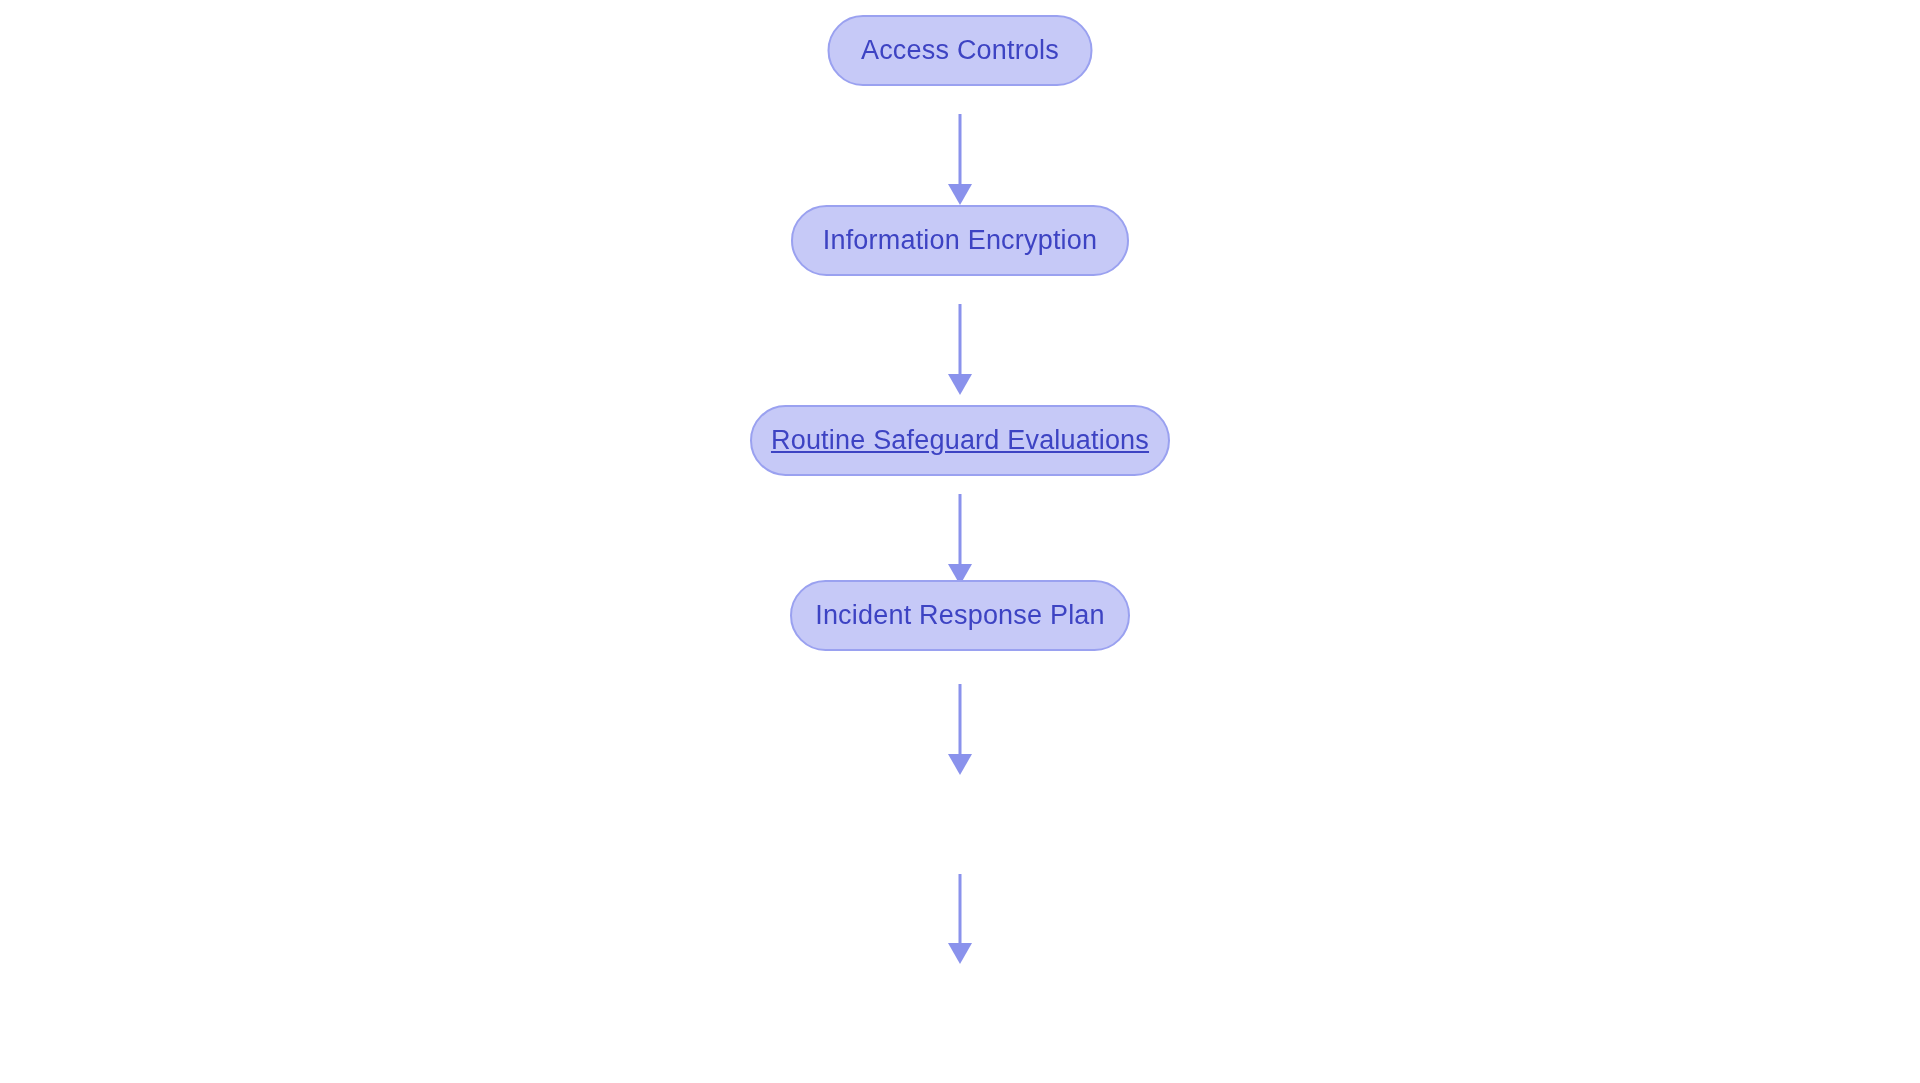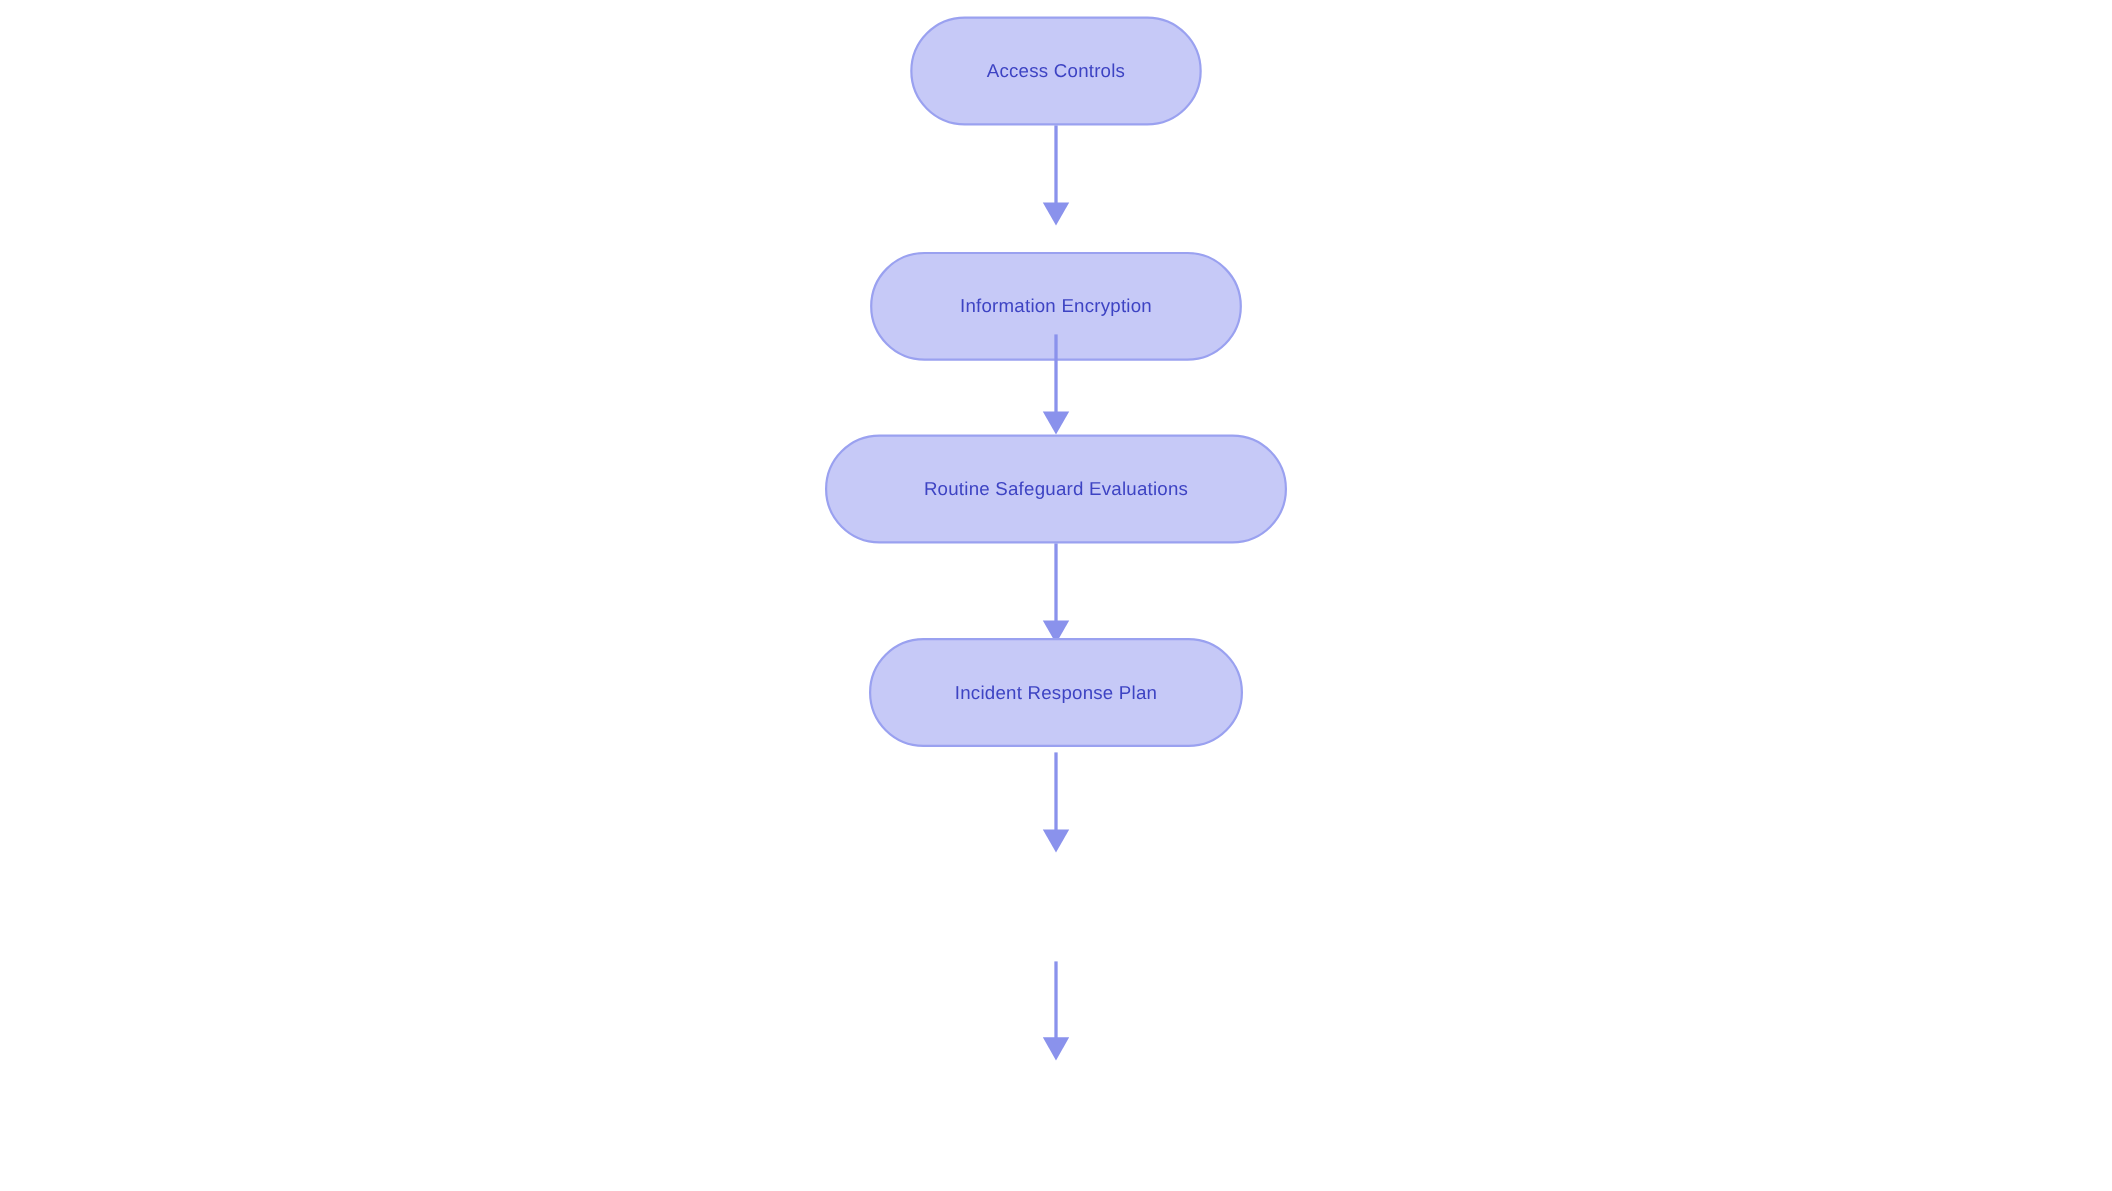--- a/index.html
+++ b/index.html
@@ -12,37 +12,37 @@
     position: relative;
     width: 1920px;
     height: 1083px;
     background: var(--bg, #ffffff);
     overflow: hidden;
   }
   .node {
     position: absolute;
     left: 960px;
     transform: translateX(-50%);
-    height: 99px;
+    height: 71px;
     box-sizing: border-box;
     border-radius: 49.5px;
     background: var(--node-fill, #c6c9f7);
     border: 2px solid var(--node-border, #9aa1f0);
     color: var(--node-text, #3d43c3);
-    font-size: 17px;
+    font-size: 27px;
     letter-spacing: 0.2px;
     display: flex;
     align-items: center;
     justify-content: center;
     white-space: nowrap;
     text-align: center;
   }
   .n1 { top: 15px;  width: 265px; }
-  .n2 { top: 205px; width: 338px; margin-top: 24px; }
-  .n3 { top: 395px; width: 420px; }
+  .n2 { top: 205px; width: 338px; }
+  .n3 { top: 405px; width: 420px; text-decoration: underline; }
   .n4 { top: 580px; width: 340px; }
   .n5 { top: 775px; width: 345px; }
   .n6 { top: 964px; width: 412px; }
 
   .arrow {
     position: absolute;
     left: 948px;
     width: 24px;
   }
   .a1 { top: 114px; height: 91px; }

